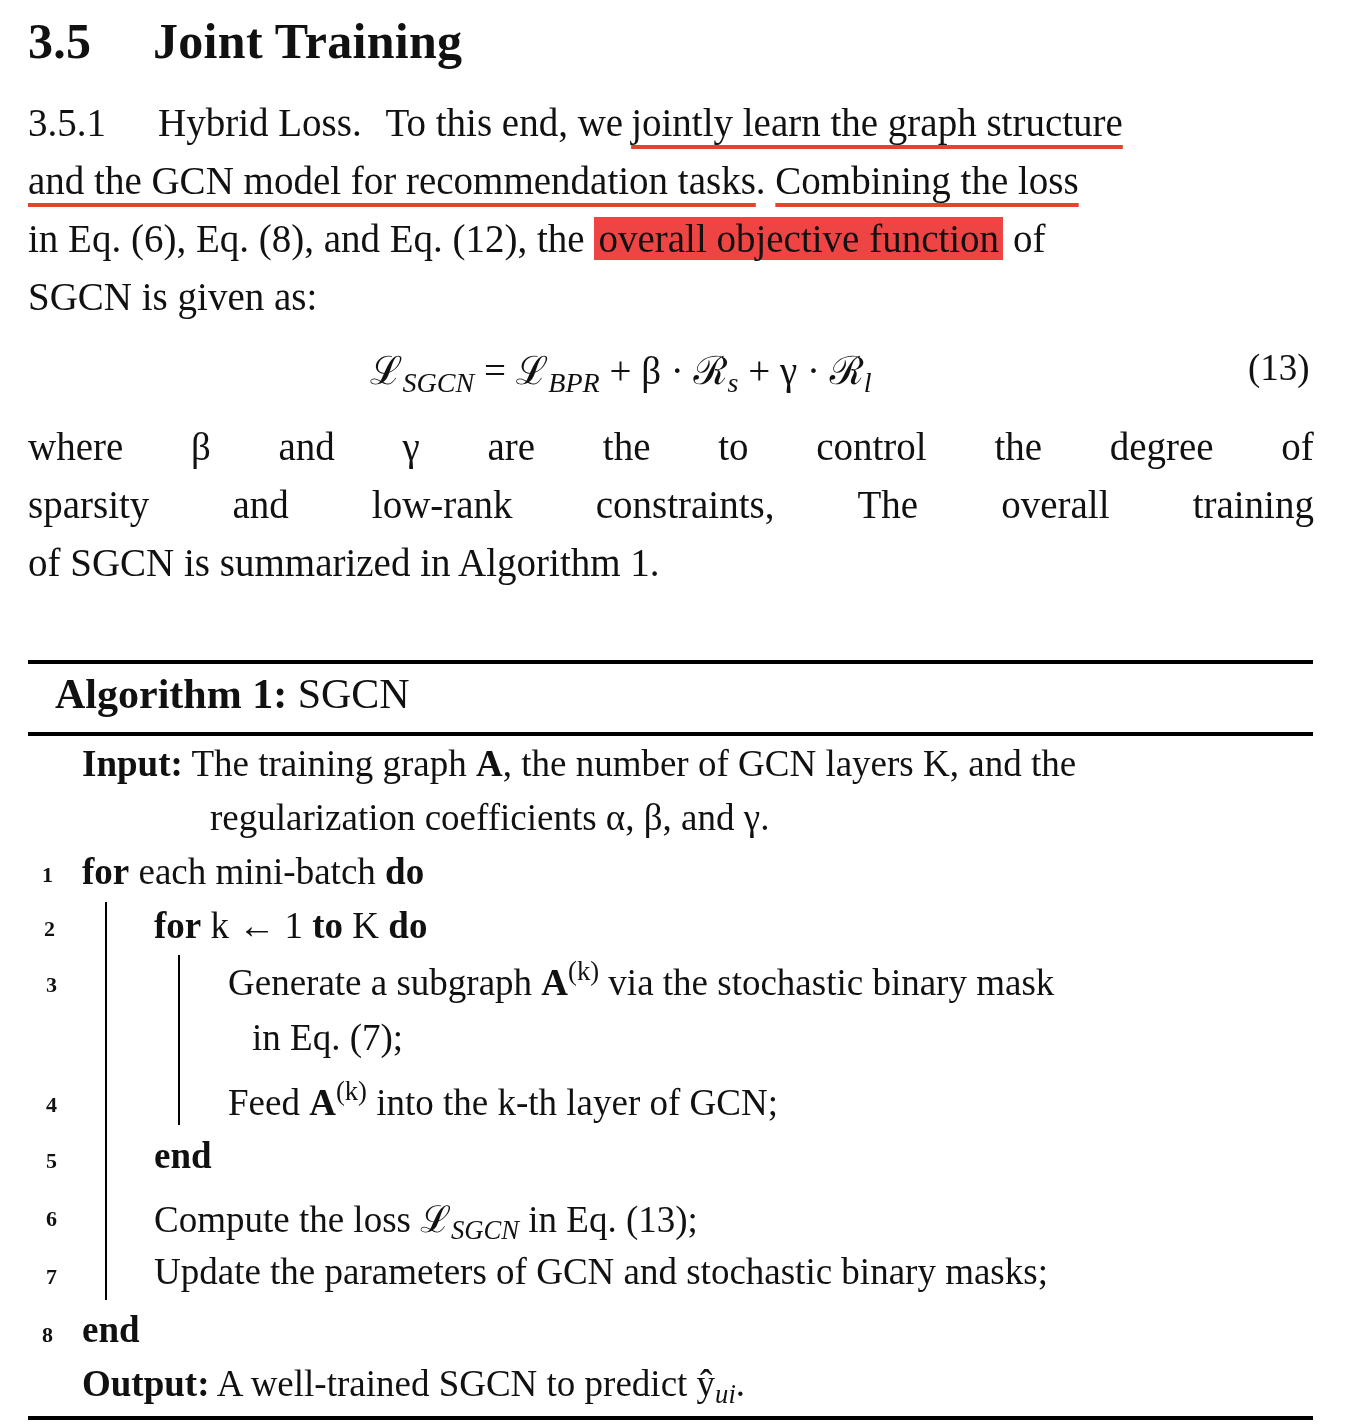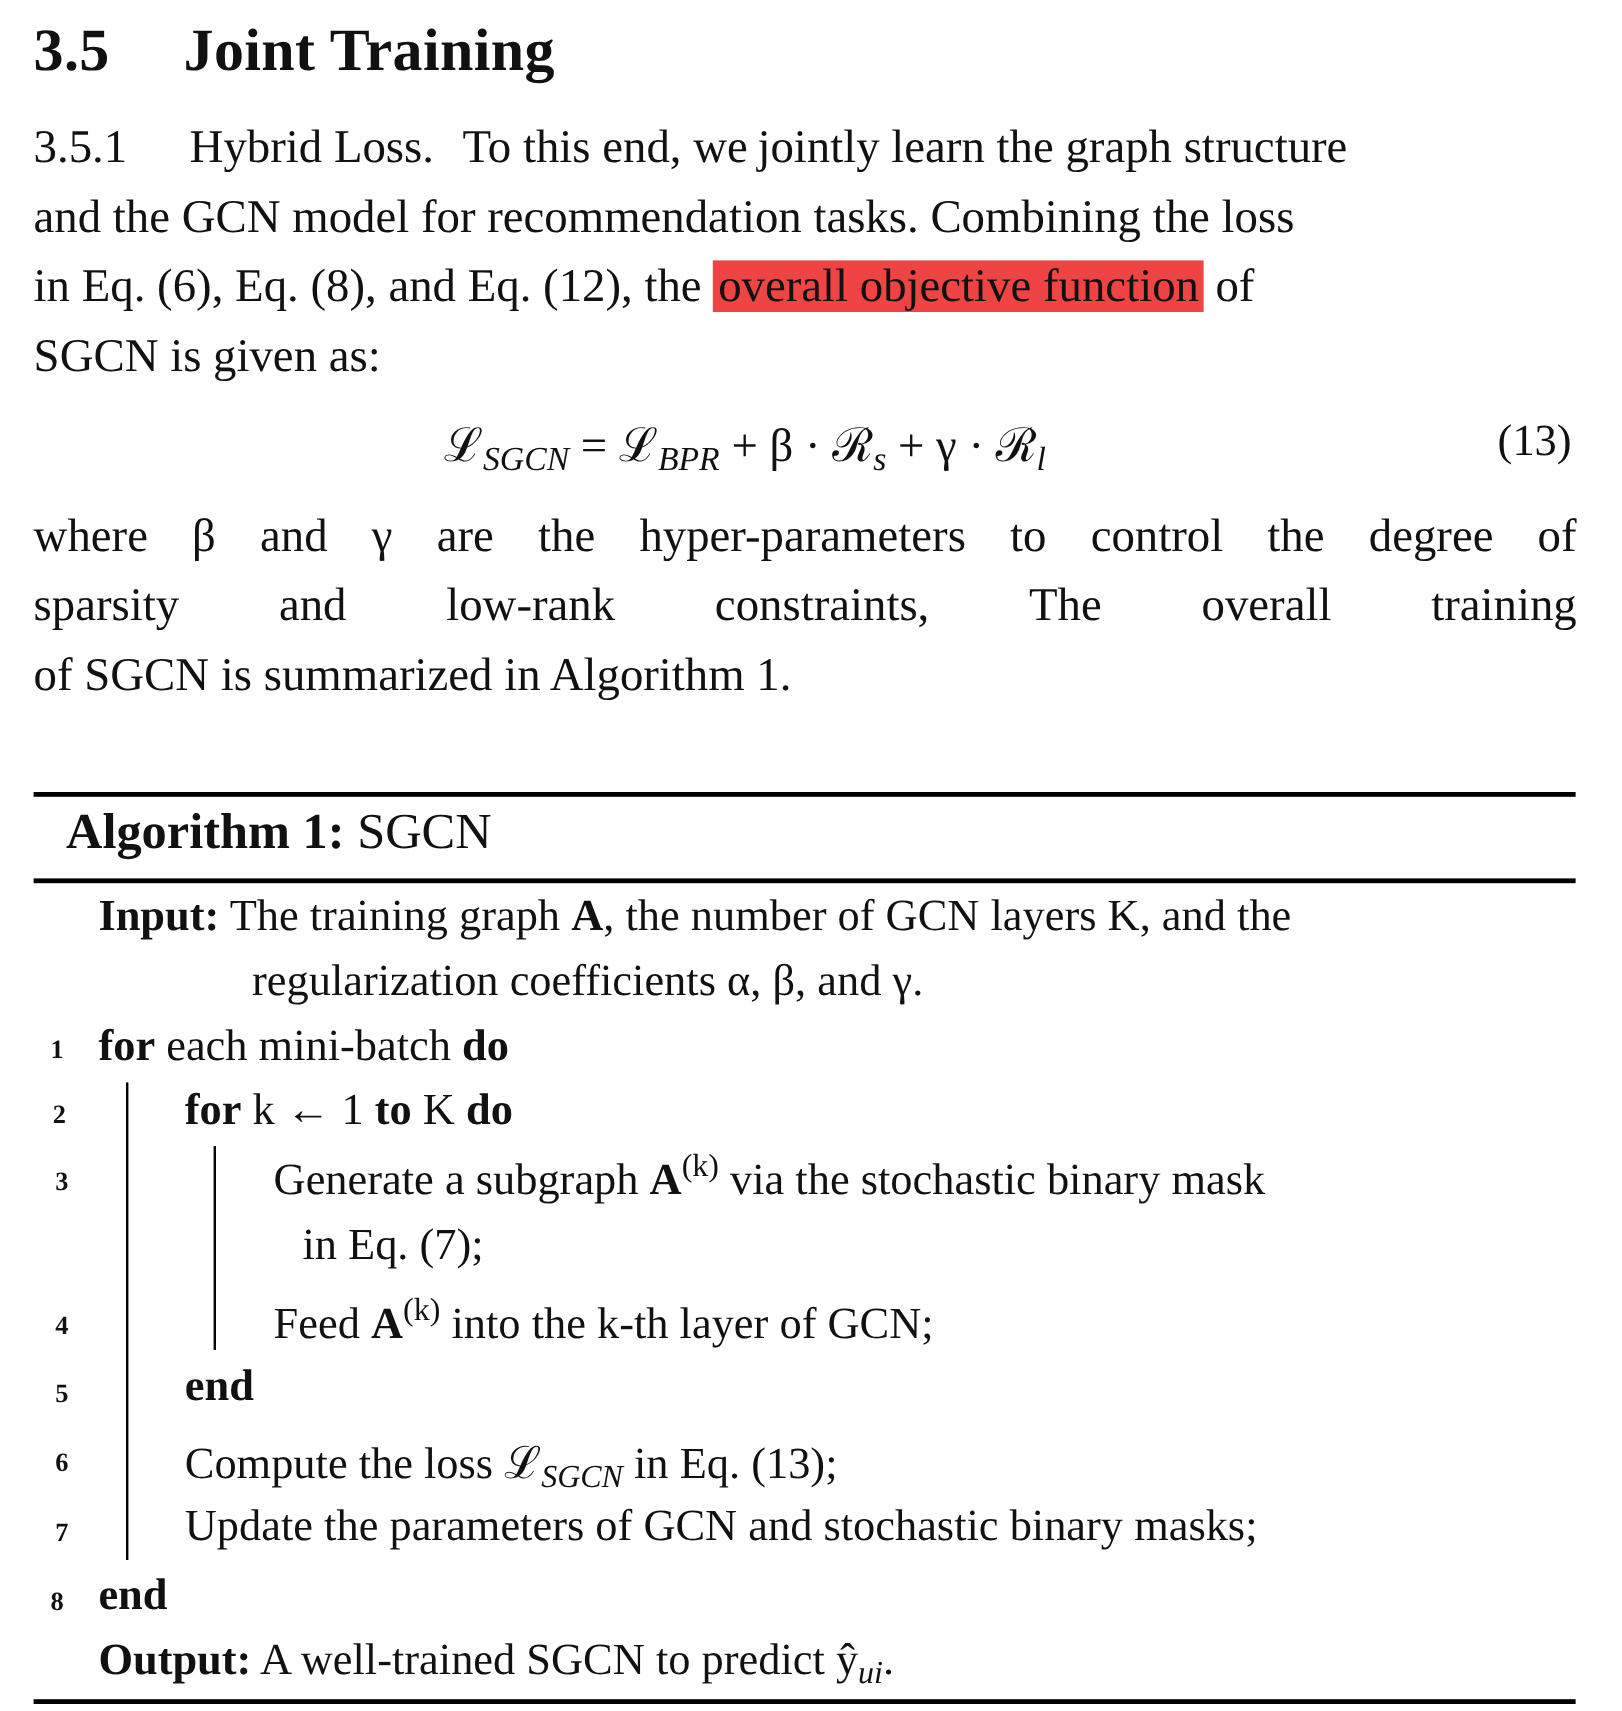--- a/index.html
+++ b/index.html
@@ -9,21 +9,21 @@
   }
   .abs { position: absolute; white-space: nowrap; }
   .heading {
     left: 28px; top: 12px; font-size: 50px; font-weight: bold; letter-spacing: 0.3px;
   }
   .heading .num { display: inline-block; width: 125px; }
   .body-line { left: 28px; font-size: 39px; line-height: 58px; }
   .justify { width: 1286px; display: flex; justify-content: space-between; }
   .it { }
   .b { font-weight: bold; }
-  .ul { text-decoration-color: #e0452d; text-decoration-thickness: 4px; text-underline-offset: 9px; }
+  .ul { text-decoration: underline; text-decoration-color: #e0452d; text-decoration-thickness: 4px; text-underline-offset: 9px; }
   .hl { background: #ef4444; padding: 0 4px; }
   .sub { font-size: 0.72em; vertical-align: -0.28em; font-style: italic; }
   .sup { font-size: 0.72em; vertical-align: 0.55em; }
   .eq { left: 370px; top: 342px; font-size: 39px; }
   .eqnum { left: 1248px; top: 346px; font-size: 37px; }
   .rule { position: absolute; left: 28px; width: 1285px; background: #000; }
   .algo-title { left: 55px; top: 670px; font-size: 42px; }
   .algo-line { font-size: 37px; }
   .lnum { font-size: 22px; font-weight: bold; }
   .vbar { position: absolute; width: 2px; background: #000; }
@@ -68,21 +68,20 @@
 </div>
 <div class="abs eqnum">(13)</div>
 
 <div class="abs body-line justify" style="top:418px;">
   <span>where</span>
   <span class="it">β</span>
   <span>and</span>
   <span class="it">γ</span>
   <span>are</span>
   <span>the</span>
-  <span>hyper-parameters</span>
   <span>to</span>
   <span>control</span>
   <span>the</span>
   <span>degree</span>
   <span>of</span>
 </div>
 <div class="abs body-line justify" style="top:476px;">
   <span>sparsity</span>
   <span>and</span>
   <span>low-rank</span>

